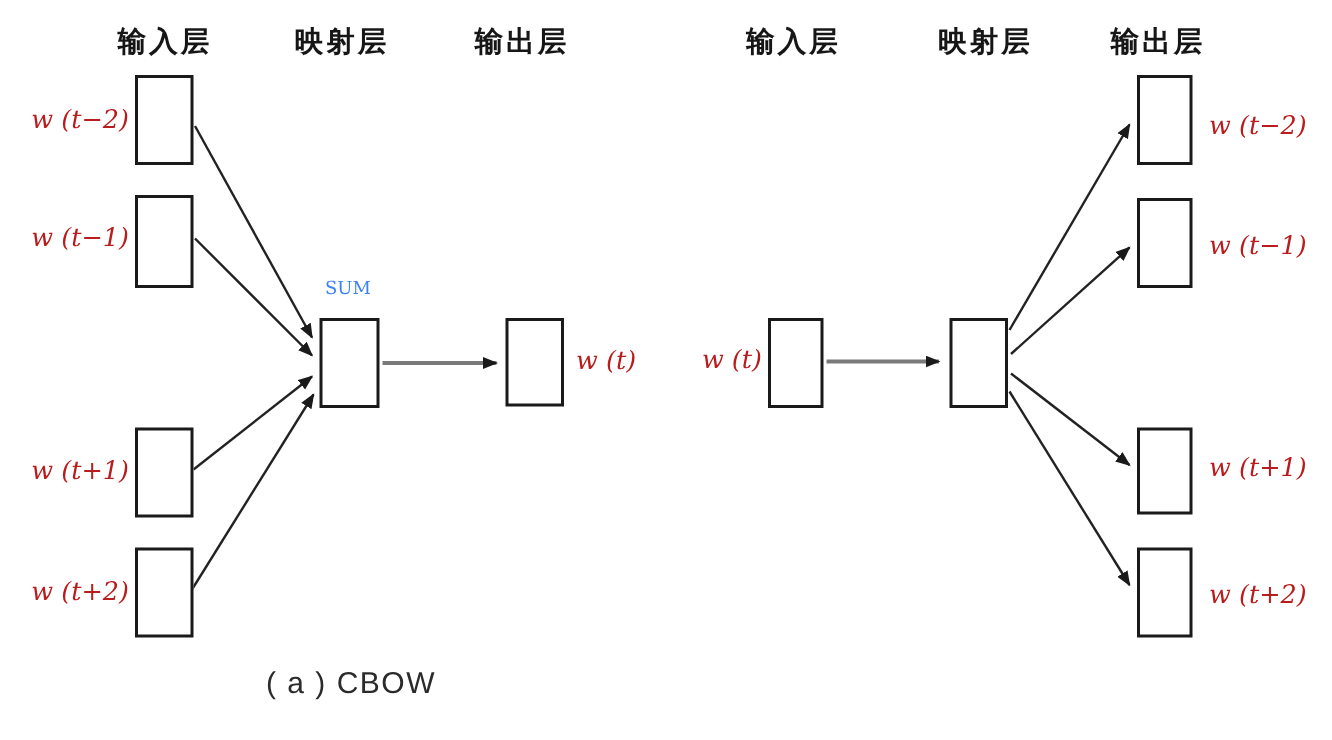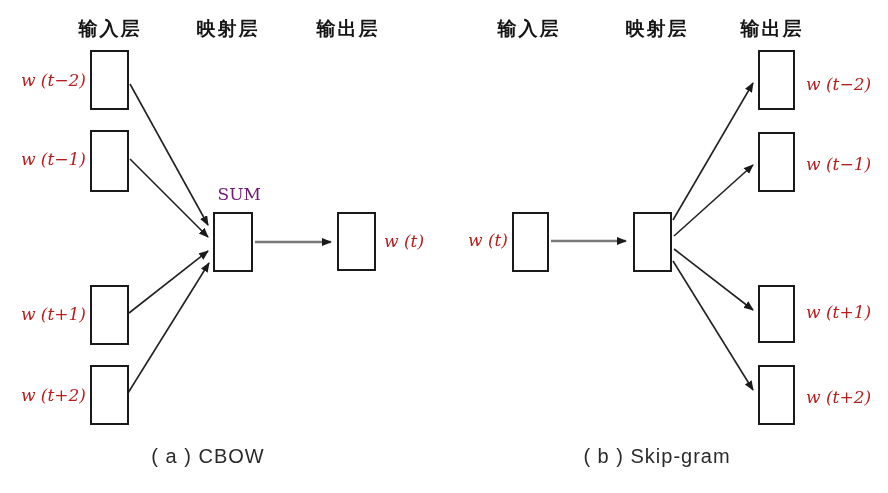--- a/index.html
+++ b/index.html
@@ -36,24 +36,24 @@
     font-size: 17px;
     line-height: 1;
     color: #b91c1c;
     white-space: nowrap;
     z-index: 3;
   }
   .nlabel.right-align { text-align: right; }
   .sum-label {
     position: absolute;
     font-family: "DejaVu Serif", serif;
-    font-size: 17px;
+    font-size: 12px;
     line-height: 1;
-    color: #701a75;
-    text-align: right;
+    color: #3b82f6;
+    text-align: center;
     z-index: 3;
   }
   .caption {
     position: absolute;
     font-size: 20px;
     line-height: 1;
     color: #2b2b2b;
     text-align: center;
     letter-spacing: 1px;
     white-space: nowrap;
@@ -100,36 +100,35 @@
   <div class="nlabel right-align" style="left:12px; top:151px; width:74px;">w (t−1)</div>
   <div class="nlabel right-align" style="left:12px; top:306px; width:74px;">w (t+1)</div>
   <div class="nlabel right-align" style="left:12px; top:387px; width:74px;">w (t+2)</div>
 
   <div class="sum-label" style="left:203px; top:186px; width:58px;">SUM</div>
   <div class="box" style="left:213px; top:212px; width:40px; height:60px;"></div>
 
   <div class="box" style="left:337px; top:212px; width:39px; height:59px;"></div>
   <div class="nlabel" style="left:384px; top:233px;">w (t)</div>
 
-  <div class="caption" style="left:123px; top:446px; width:170px;">( a ) CBOW</div>
+  <div class="caption" style="left:149px; top:446px; width:170px;">( a ) CBOW</div>
 
   <div class="layer-hdr" style="left:487px; top:19px;">输入层</div>
   <div class="layer-hdr" style="left:615px; top:19px;">映射层</div>
   <div class="layer-hdr" style="left:730px; top:19px;">输出层</div>
 
   <div class="nlabel right-align" style="left:442px; top:232px; width:66px;">w (t)</div>
   <div class="box" style="left:512px; top:212px; width:37px; height:60px;"></div>
 
   <div class="box" style="left:633px; top:212px; width:39px; height:60px;"></div>
 
   <div class="box" style="left:758px; top:50px;  width:37px; height:60px;"></div>
   <div class="box" style="left:758px; top:132px; width:37px; height:60px;"></div>
   <div class="box" style="left:758px; top:285px; width:37px; height:58px;"></div>
   <div class="box" style="left:758px; top:365px; width:37px; height:60px;"></div>
 
   <div class="nlabel" style="left:806px; top:76px;">w (t−2)</div>
   <div class="nlabel" style="left:806px; top:156px;">w (t−1)</div>
   <div class="nlabel" style="left:806px; top:304px;">w (t+1)</div>
   <div class="nlabel" style="left:806px; top:389px;">w (t+2)</div>
 
-  <div class="caption" style="left:552px; top:446px; width:210px;">( b ) Skip-gram</div>
 
 </div>
 
 </body></html>

